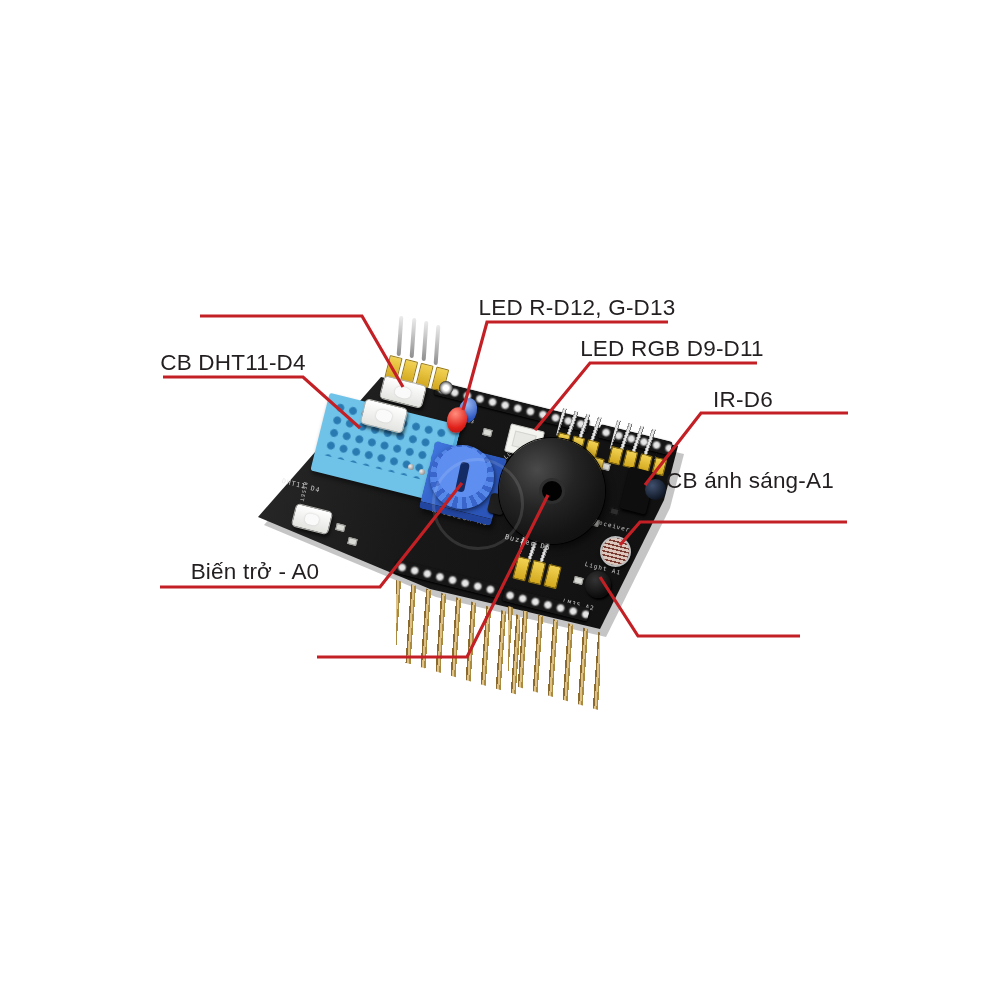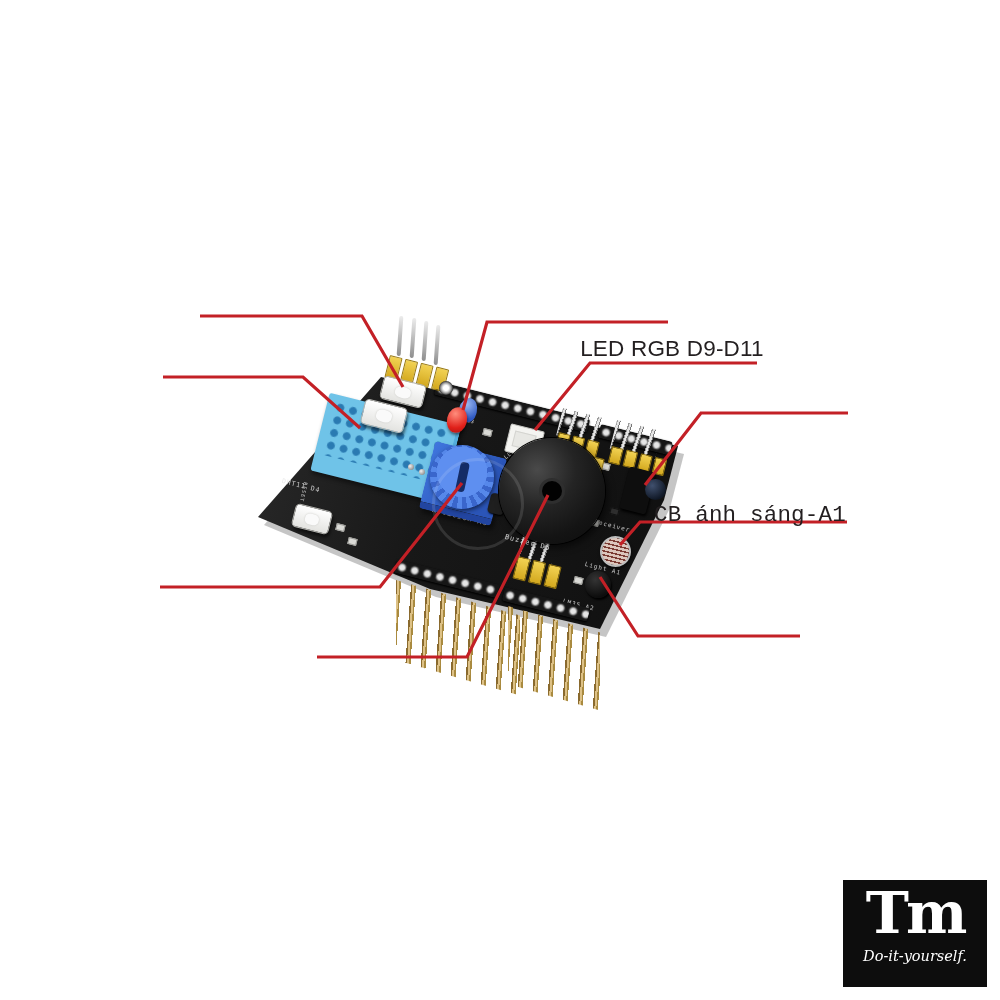--- a/index.html
+++ b/index.html
@@ -211,21 +211,21 @@
       <polyline points="668,322 487,322 463,410"></polyline>
       <polyline points="757,363 590,363 535,430"></polyline>
       <polyline points="848,413 701,413 645,485"></polyline>
       <polyline points="847,522 640,522 620,545"></polyline>
       <polyline points="160,587 380,587 462,483"></polyline>
       <polyline points="317,657 467,657 548,495"></polyline>
       <polyline points="800,636 638,636 600,577"></polyline>
     </g>
   </svg>
 
+  <div class="ann" style="left:133px;top:350px;">CB DHT11-D4</div>
+  <div class="ann" style="left:477px;top:295px;">LED R-D12, G-D13</div>
   <div class="ann" style="left:572px;top:336px;">LED RGB D9-D11</div>
-  <div class="ann" style="left:650px;top:502px;font-family:Liberation Mono, monospace;">CB ánh sáng-A1</div>
-
-  <div id="logo" class="abs">
-    <div id="logo-initials">Tm</div>
-    <div id="logo-tagline">Do-it-yourself.</div>
-  </div>
+  <div class="ann" style="left:643px;top:387px;">IR-D6</div>
+  <div class="ann" style="left:650px;top:468px;">CB ánh sáng-A1</div>
+  <div class="ann" style="left:155px;top:559px;">Biến trở - A0</div>
+
 
 </div>
 
 </body></html>

